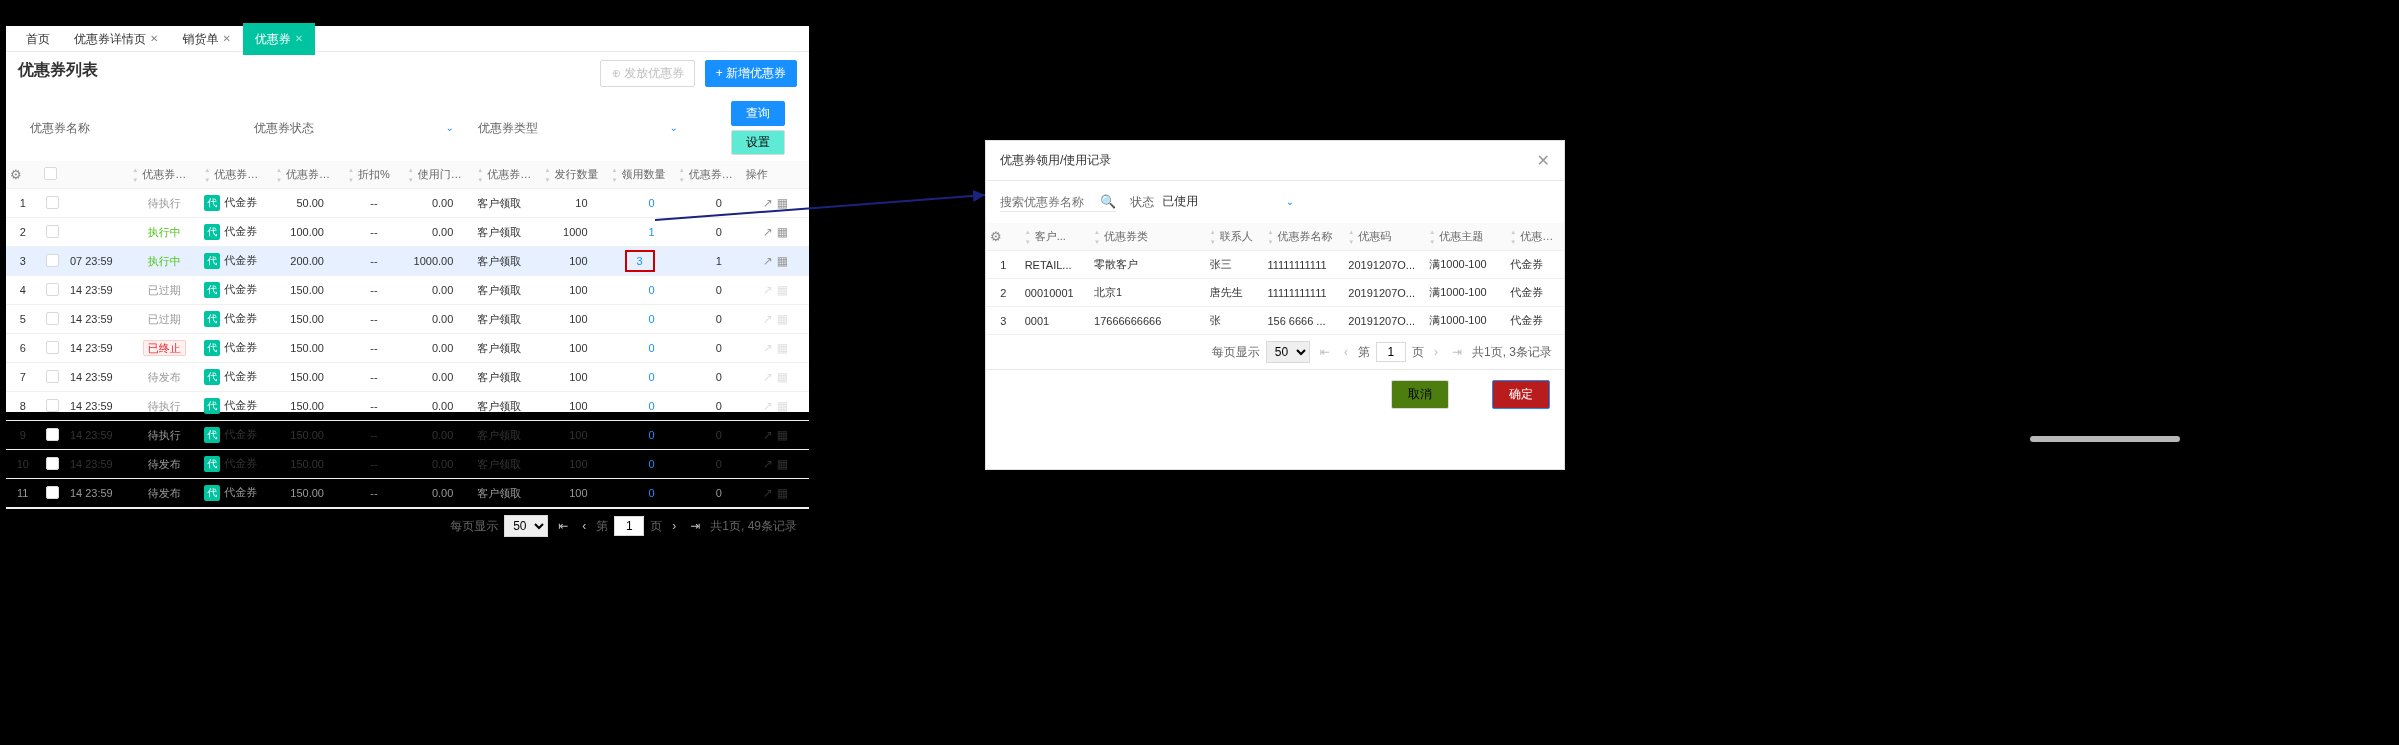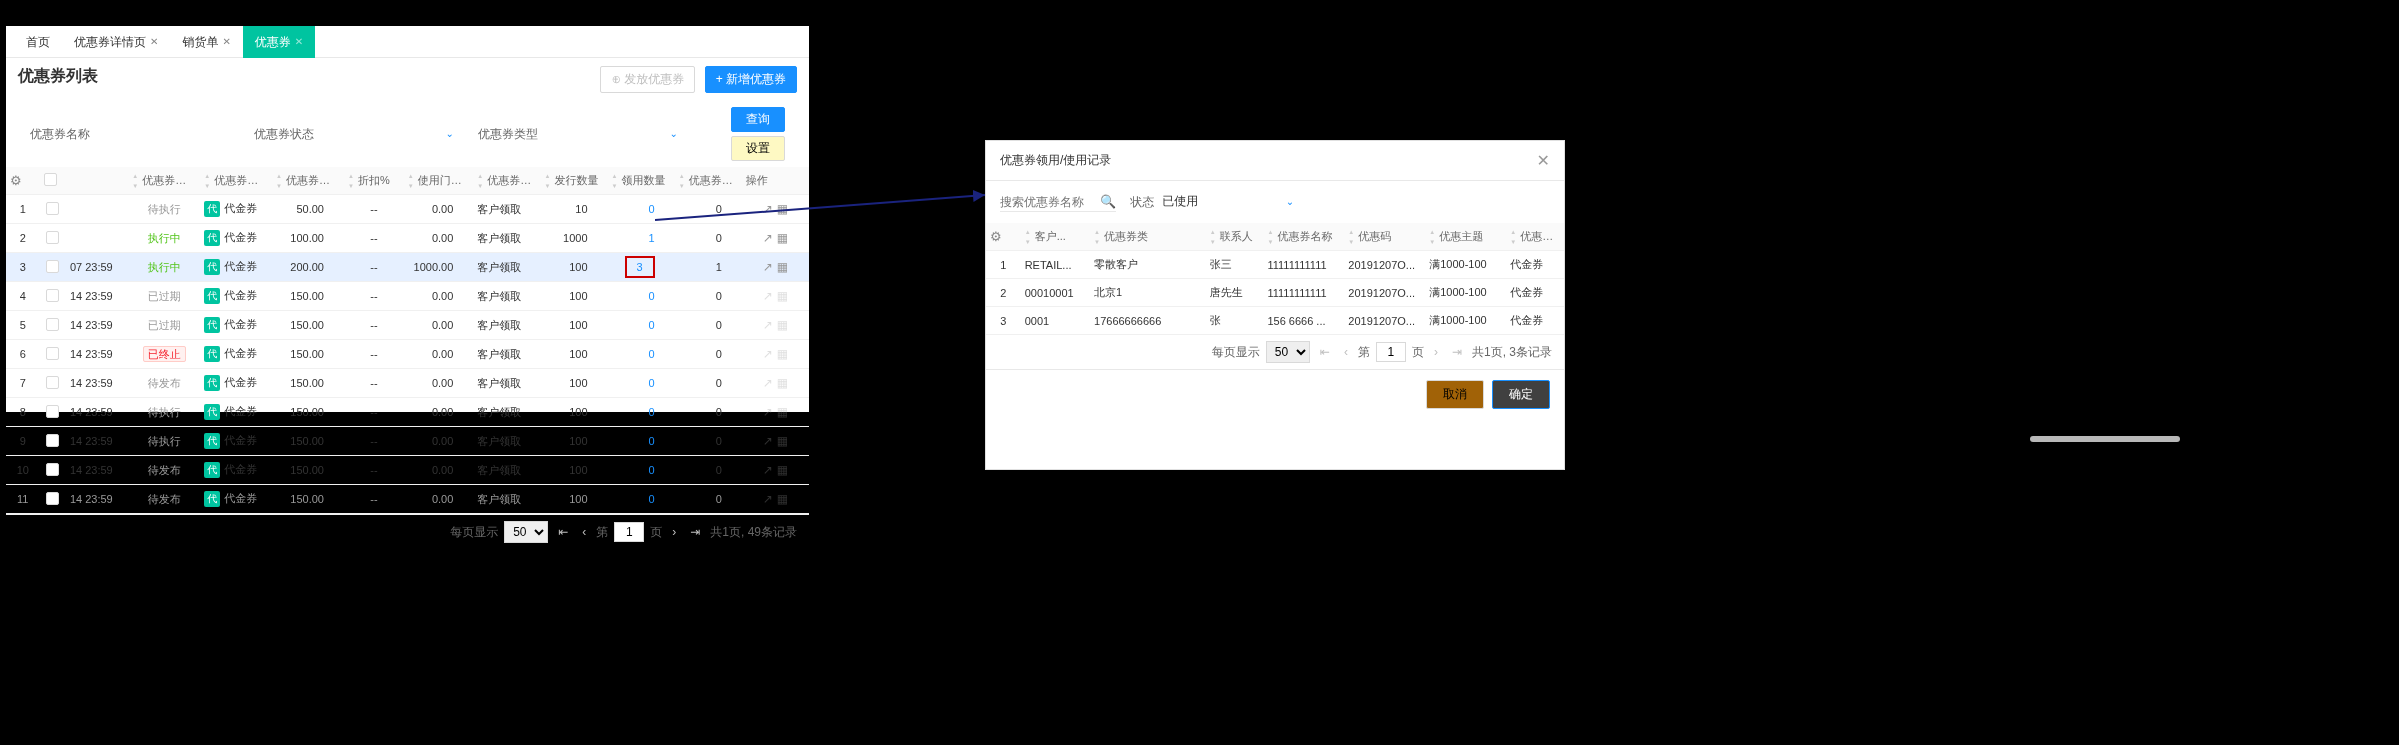--- a/index.html
+++ b/index.html
@@ -1,39 +1,39 @@
 <!DOCTYPE html>
 <html><head>
 <meta charset="utf-8">
 <style>
 * { box-sizing: border-box; margin: 0; padding: 0; }
 body { font-family: "Microsoft YaHei", "PingFang SC", sans-serif; font-size: 12px; color: #333; background: #000; width: 2399px; height: 745px; position: relative; }
 .panel-left { position: absolute; left: 6px; top: 26px; width: 803px; height: 386px; background: #fff; }
 .panel-right { position: absolute; left: 985px; top: 140px; width: 580px; height: 330px; background: #fff; border: 1px solid #e0e0e0; }
 
-.tabs { display: flex; height: 32px; border-bottom: 1px solid #e8e8e8; align-items: center; padding-left: 8px; }
+.tabs { display: flex; height: 26px; border-bottom: 1px solid #e8e8e8; align-items: center; padding-left: 8px; }
 .tab { padding: 0 12px; height: 32px; line-height: 32px; cursor: pointer; font-size: 12px; display: flex; align-items: center; gap: 4px; }
 .tab.active { background: #00c4a0; color: #fff; }
 .tab .close { font-size: 10px; opacity: 0.6; }
 
 .header-row { display: flex; justify-content: space-between; align-items: flex-start; padding: 8px 12px; }
 .page-title { font-size: 16px; font-weight: 600; }
 .header-actions button { margin-left: 6px; padding: 4px 10px; font-size: 12px; border: 1px solid #d9d9d9; background: #fff; border-radius: 2px; cursor: pointer; }
 .header-actions button.primary { background: #1890ff; color: #fff; border-color: #1890ff; }
 .header-actions button.ghost { color: #bfbfbf; }
 .header-actions button.ghost::before { content: "⊕ "; }
 
 .filter-row { display: flex; align-items: center; padding: 6px 24px; gap: 20px; }
 .filter-item { display: flex; align-items: center; gap: 4px; }
 .filter-item label { color: #666; font-size: 12px; }
 .filter-item input, .filter-item .select { border: none; border-bottom: 1px solid transparent; padding: 2px 4px; width: 140px; font-size: 12px; }
 .filter-item .select { display: inline-flex; justify-content: space-between; align-items: center; color: #bfbfbf; cursor: pointer; }
 .chev { font-size: 10px; color: #1890ff; }
 .filter-btns { margin-left: auto; display: flex; flex-direction: column; gap: 4px; }
-.filter-btns button { padding: 3px 14px; font-size: 12px; border: 1px solid #d9d9d9; border-radius: 2px; cursor: pointer; background: #fef9c3; }
+.filter-btns button { padding: 3px 14px; font-size: 12px; border: 1px solid #d9d9d9; border-radius: 2px; cursor: pointer; background: #5eead4; }
 .filter-btns button.primary { background: #1890ff; color: #fff; border-color: #1890ff; }
 
 .table { width: 100%; border-collapse: collapse; table-layout: fixed; }
 .table th, .table td { padding: 6px 4px; text-align: left; font-size: 11px; border-bottom: 1px solid #f0f0f0; white-space: nowrap; overflow: hidden; text-overflow: ellipsis; }
 .table th { background: #fafafa; color: #666; font-weight: 400; position: relative; }
 .table th .sort { display: inline-block; vertical-align: middle; margin-right: 2px; width: 8px; height: 10px; position: relative; }
 .table th .sort::before { content: "▲"; position: absolute; top: -3px; left: 0; font-size: 6px; color: #ccc; }
 .table th .sort::after { content: "▼"; position: absolute; bottom: -3px; left: 0; font-size: 6px; color: #ccc; }
 .table tbody tr.hl { background: #e6f0ff; }
 .table td.num { text-align: right; padding-right: 20px; }
@@ -59,22 +59,22 @@
 
 .modal-head { display: flex; justify-content: space-between; align-items: center; padding: 10px 14px; border-bottom: 1px solid #e8e8e8; }
 .modal-head .close { font-size: 16px; color: #999; cursor: pointer; }
 .modal-filter { display: flex; align-items: center; padding: 10px 14px; gap: 14px; }
 .search-box { display: flex; border-bottom: 1px solid #e8e8e8; padding: 2px 0; }
 .search-box input { border: none; outline: none; font-size: 12px; width: 100px; }
 .search-box .sicon { color: #1890ff; font-size: 13px; }
 .modal-body { max-height: 180px; overflow: hidden; }
 .modal-body .table td, .modal-body .table th { font-size: 11px; }
 .modal-foot { display: flex; justify-content: flex-end; padding: 10px 14px; gap: 8px; border-top: 1px solid #e8e8e8; }
-.modal-foot button { padding: 5px 16px; font-size: 12px; border: 1px solid #d9d9d9; border-radius: 2px; cursor: pointer; background: #a16207; }
-.modal-foot button.primary { background: #404040; color: #fff; border-color: #1890ff; }
+.modal-foot button { padding: 5px 16px; font-size: 12px; border: 1px solid #d9d9d9; border-radius: 2px; cursor: pointer; background: #4d7c0f; }
+.modal-foot button.primary { background: #b91c1c; color: #fff; border-color: #1890ff; margin-left: 35px; }
 
 .arrow-line { position: absolute; pointer-events: none; }
 .scroll-hint { position: absolute; left: 1044px; bottom: 27px; width: 150px; height: 6px; background: #b8b8b8; border-radius: 3px; }
 .truncated-row td { color: #999; }
 
 .col-idx{width:28px;} .col-chk{width:22px;} .col-dt{width:52px;}
 .col-stat{width:60px;} .col-type{width:60px;} .col-fv{width:60px;}
 .col-disc{width:50px;} .col-thr{width:58px;} .col-dist{width:56px;}
 .col-iss{width:56px;} .col-rec{width:56px;} .col-use{width:56px;} .col-op{width:56px;}
 

